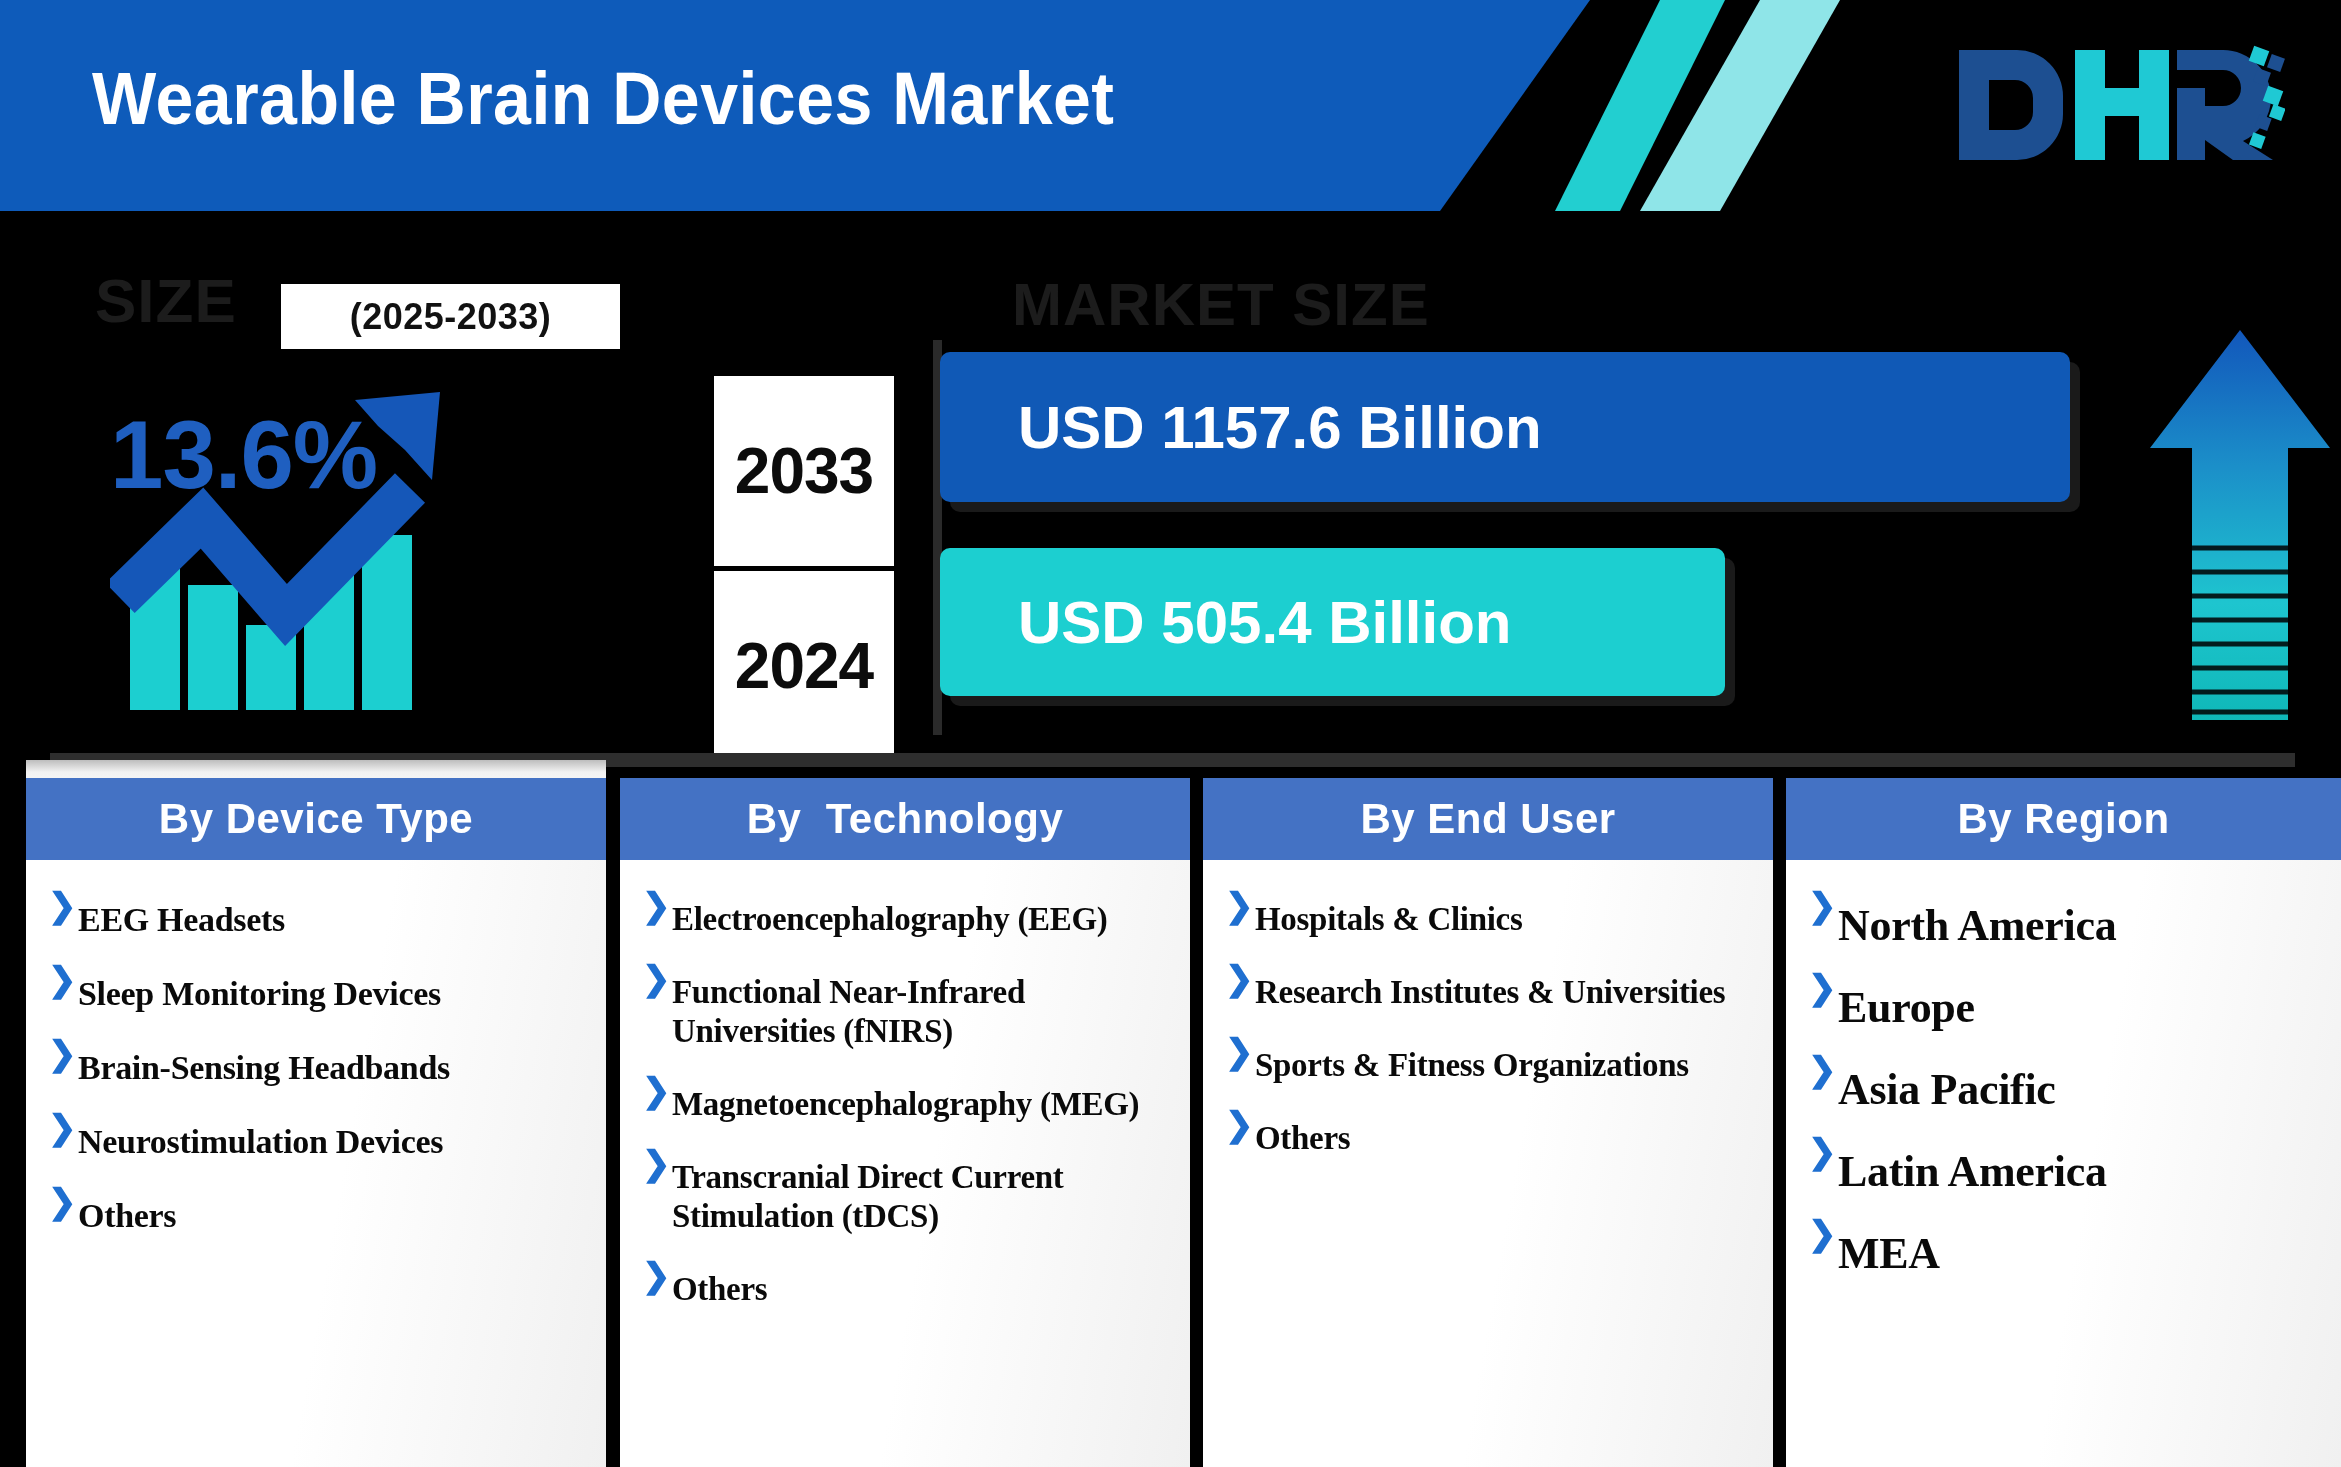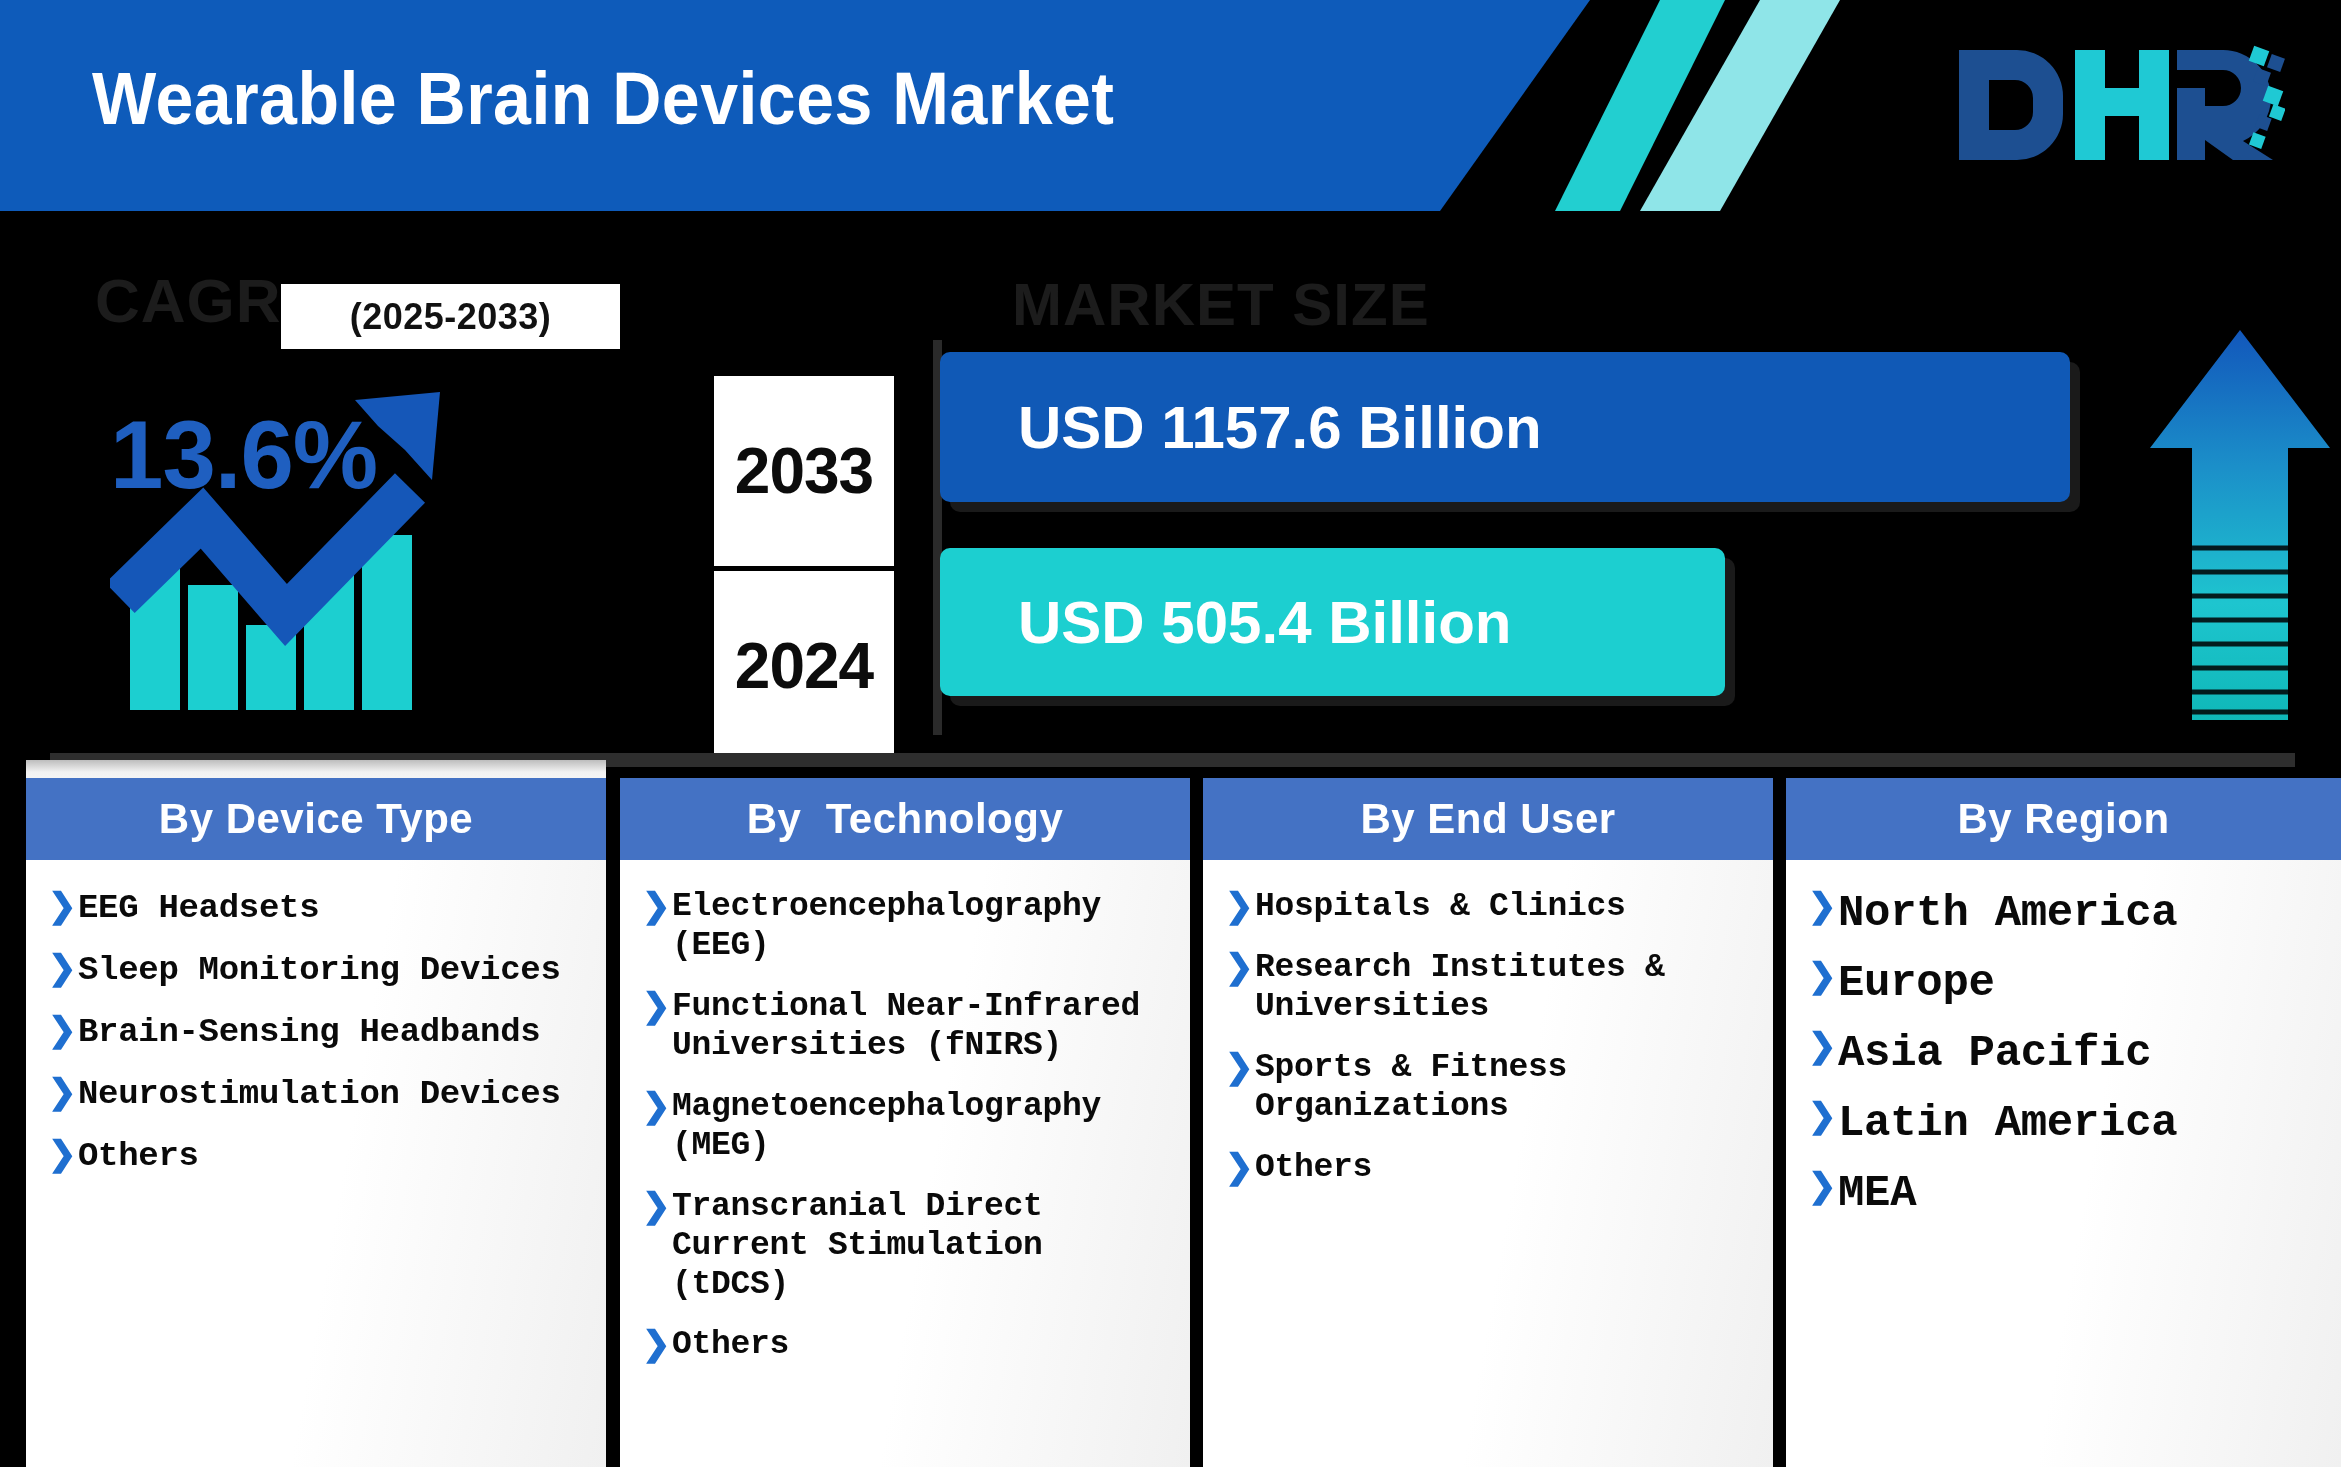--- a/index.html
+++ b/index.html
@@ -142,21 +142,21 @@
   }
   .bullet{
     display:flex;align-items:flex-start;margin-bottom:22px;
   }
   .chev{
     flex:0 0 auto;width:30px;color:#1f6fd0;font-size:34px;line-height:1.05;
     font-weight:bold;font-family:"Liberation Sans",sans-serif;
   }
   .btxt{
     color:#0a0a0a;font-size:34px;line-height:1.18;font-weight:bold;
-    font-family:Liberation Mono, monospace;letter-spacing:-.3px;
+    font-family:Liberation Serif, serif;letter-spacing:-.3px;margin-top:12px;
   }
   .col-2 .btxt,.col-3 .btxt{font-size:33px;}
   .col-4 .btxt{font-size:44px;}
   .col-4 .bullet{margin-bottom:18px;}
 </style>
 </head>
 <body>
 
 <div class="header">
   <div class="header-blue"></div>
@@ -179,21 +179,21 @@
       <rect x="314" y="16" width="14" height="14" fill="#1d4f91" transform="rotate(20 321 23)"></rect>
       <rect x="300" y="30" width="14" height="14" fill="#1d4f91" transform="rotate(20 307 37)"></rect>
       <rect x="310" y="48" width="16" height="16" fill="#1fc9d4" transform="rotate(20 318 56)"></rect>
       <rect x="316" y="66" width="13" height="13" fill="#1fc9d4" transform="rotate(20 322 72)"></rect>
       <rect x="302" y="76" width="13" height="13" fill="#1d4f91" transform="rotate(20 308 82)"></rect>
       <rect x="296" y="94" width="13" height="13" fill="#1fc9d4" transform="rotate(20 302 100)"></rect>
     </svg>
   </div>
 </div>
 
-<div class="cagr-label">CAGR</div>
+<div class="cagr-label">SIZE</div>
 <div class="cagr-years-box">
   <span>(2025-2033)</span>
 </div>
 <div class="cagr-value">13.6%</div>
 
 <div class="cagr-graphic">
   <svg width="420" height="330" viewBox="0 0 420 330">
 
     <rect x="20" y="185" width="50" height="145" fill="#1ccfd0"></rect>
     <rect x="78" y="205" width="50" height="125" fill="#1ccfd0"></rect>

